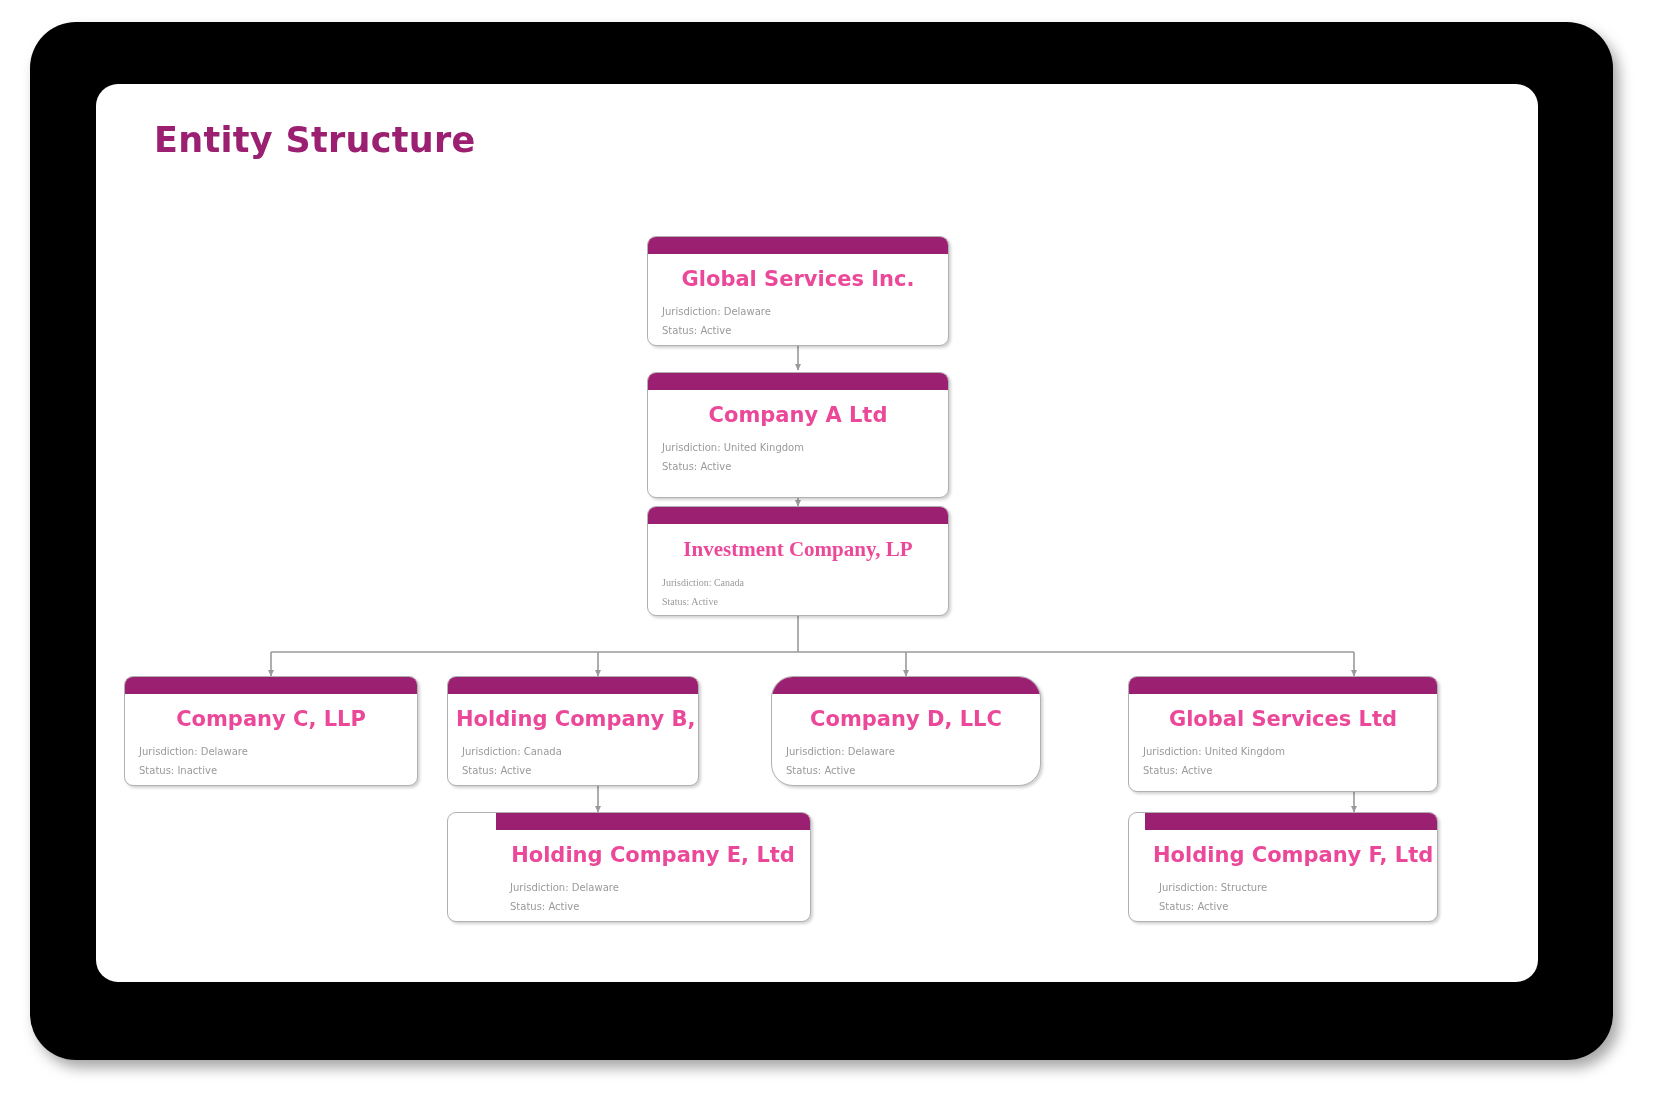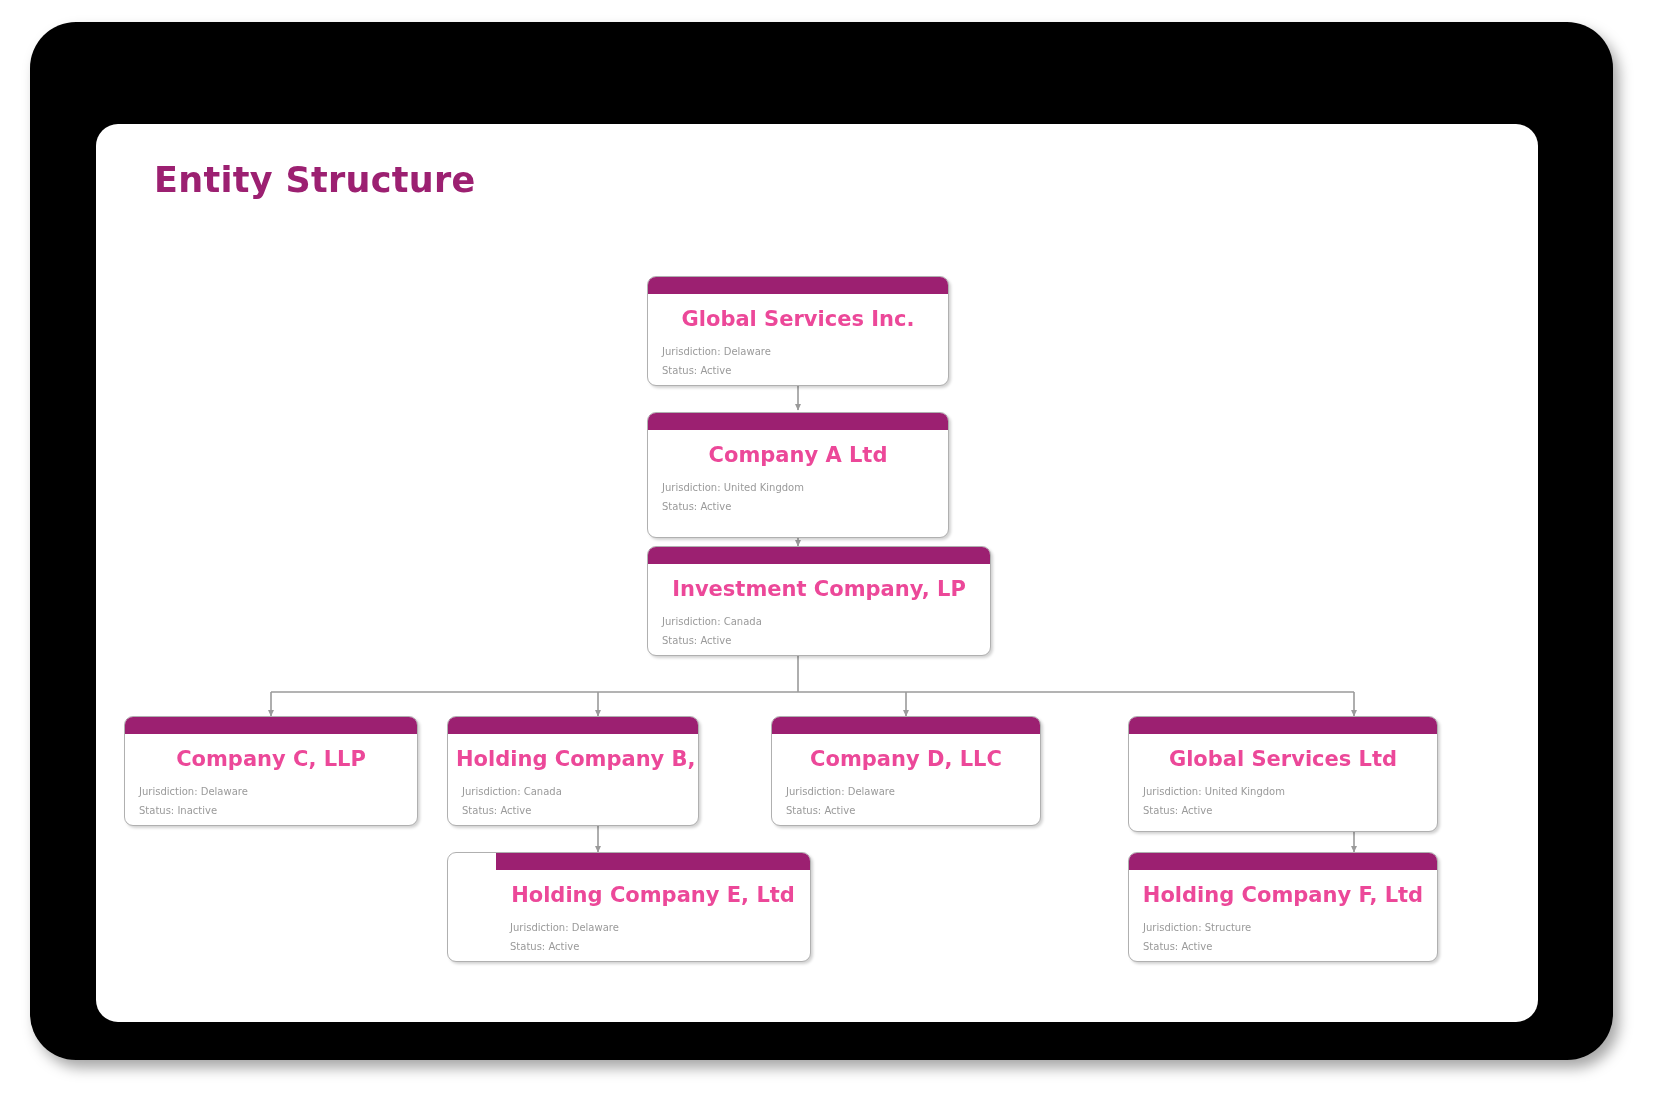--- a/index.html
+++ b/index.html
@@ -18,21 +18,20 @@
     border-radius:46px;
     box-shadow:6px 8px 14px rgba(0,0,0,0.35);
   }
   #screen{
     position:absolute;
     left:66px; top:62px;
     width:1442px; height:898px;
     background:#ffffff;
     border-radius:22px;
     overflow:hidden;
-    margin-top:40px;
   }
   #page-title{
     position:absolute;
     left:58px; top:36px;
     font-size:35px;
     font-weight:bold;
     color:#9c2071;
     letter-spacing:0.3px;
     white-space:nowrap;
   }
@@ -132,21 +131,21 @@
 
       <div class="node" style="left:551px; top:288px; width:302px; height:126px;">
         <div class="node-header"></div>
         <div class="node-title">Company A Ltd</div>
         <div class="node-meta">
           <div>Jurisdiction: United Kingdom</div>
           <div>Status: Active</div>
         </div>
       </div>
 
-      <div class="node" style="left:551px; top:422px; width:344px; height:110px;">
+      <div class="node" style="left:551px; top:422px; width:302px; height:110px;font-family:Liberation Serif, serif;">
         <div class="node-header"></div>
         <div class="node-title">Investment Company, LP</div>
         <div class="node-meta">
           <div>Jurisdiction: Canada</div>
           <div>Status: Active</div>
         </div>
       </div>
 
       <div class="node" style="left:28px; top:592px; width:294px; height:110px;">
         <div class="node-header"></div>
@@ -159,21 +158,21 @@
 
       <div class="node" style="left:351px; top:592px; width:252px; height:110px;">
         <div class="node-header"></div>
         <div class="node-title">Holding Company B, Ltd</div>
         <div class="node-meta">
           <div>Jurisdiction: Canada</div>
           <div>Status: Active</div>
         </div>
       </div>
 
-      <div class="node" style="left:675px; top:592px; width:270px; height:110px;">
+      <div class="node" style="left:675px; top:592px; width:270px; height:110px;border-radius:22px;">
         <div class="node-header"></div>
         <div class="node-title">Company D, LLC</div>
         <div class="node-meta">
           <div>Jurisdiction: Delaware</div>
           <div>Status: Active</div>
         </div>
       </div>
 
       <div class="node" style="left:1032px; top:592px; width:310px; height:116px;">
         <div class="node-header"></div>
@@ -186,21 +185,21 @@
 
       <div class="node" style="left:351px; top:728px; width:364px; height:110px;padding-left:48px;">
         <div class="node-header"></div>
         <div class="node-title">Holding Company E, Ltd</div>
         <div class="node-meta">
           <div>Jurisdiction: Delaware</div>
           <div>Status: Active</div>
         </div>
       </div>
 
-      <div class="node" style="left:1032px; top:728px; width:310px; height:110px;">
+      <div class="node" style="left:1032px; top:728px; width:310px; height:110px;padding-left:16px;">
         <div class="node-header"></div>
         <div class="node-title">Holding Company F, Ltd</div>
         <div class="node-meta">
           <div>Jurisdiction: Structure</div>
           <div>Status: Active</div>
         </div>
       </div>
 
     </div>
   </div>

